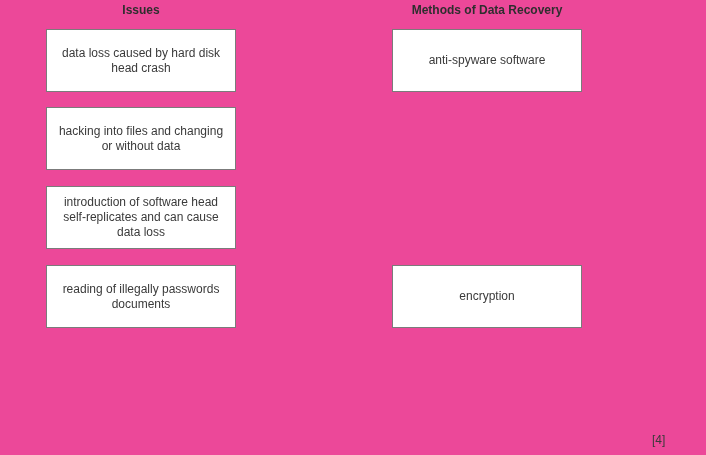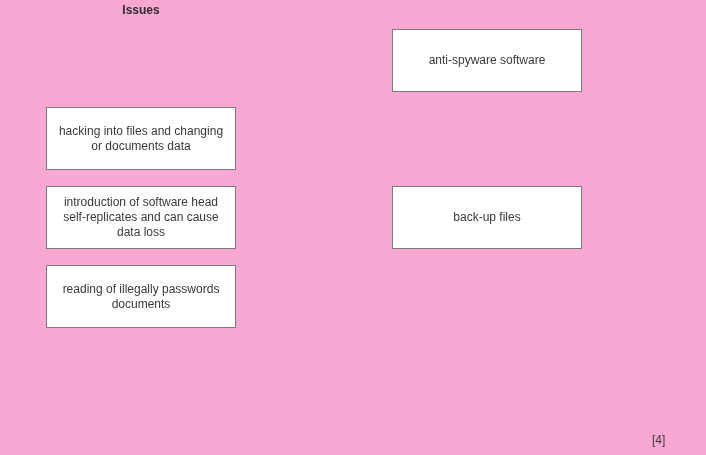--- a/index.html
+++ b/index.html
@@ -5,21 +5,21 @@
   html, body {
     margin: 0;
     padding: 0;
     background: #ffffff;
     font-family: "Liberation Sans", "DejaVu Sans", sans-serif;
   }
   .page {
     position: relative;
     width: 706px;
     height: 455px;
-    background: #f9a8d4;
+    background: #ec4899;
     overflow: hidden;
   }
   .col-header {
     position: absolute;
     top: 3px;
     width: 190px;
     text-align: center;
     font-size: 12px;
     font-weight: bold;
     color: #2e2e2e;
@@ -60,33 +60,37 @@
     color: #3a3a3a;
   }
 </style>
 </head>
 <body>
 
 <div class="page">
 
   <div class="col-header left">Issues</div>
 
+  <div class="col-header right">Methods of Data Recovery</div>
 
+  <div class="match-box left row1">
+    <span class="box-label">data loss caused by hard disk head crash</span>
+  </div>
   <div class="match-box left row2">
-    <span class="box-label">hacking into files and changing or documents data</span>
+    <span class="box-label">hacking into files and changing or without data</span>
   </div>
   <div class="match-box left row3">
     <span class="box-label">introduction of software head self-replicates and can cause data loss</span>
   </div>
   <div class="match-box left row4">
     <span class="box-label">reading of illegally passwords documents</span>
   </div>
 
   <div class="match-box right row1">
     <span class="box-label">anti-spyware software</span>
   </div>
-  <div class="match-box right row3">
-    <span class="box-label">back-up files</span>
+  <div class="match-box right row4">
+    <span class="box-label">encryption</span>
   </div>
 
   <div class="marks">[4]</div>
 
 </div>
 
 </body></html>

